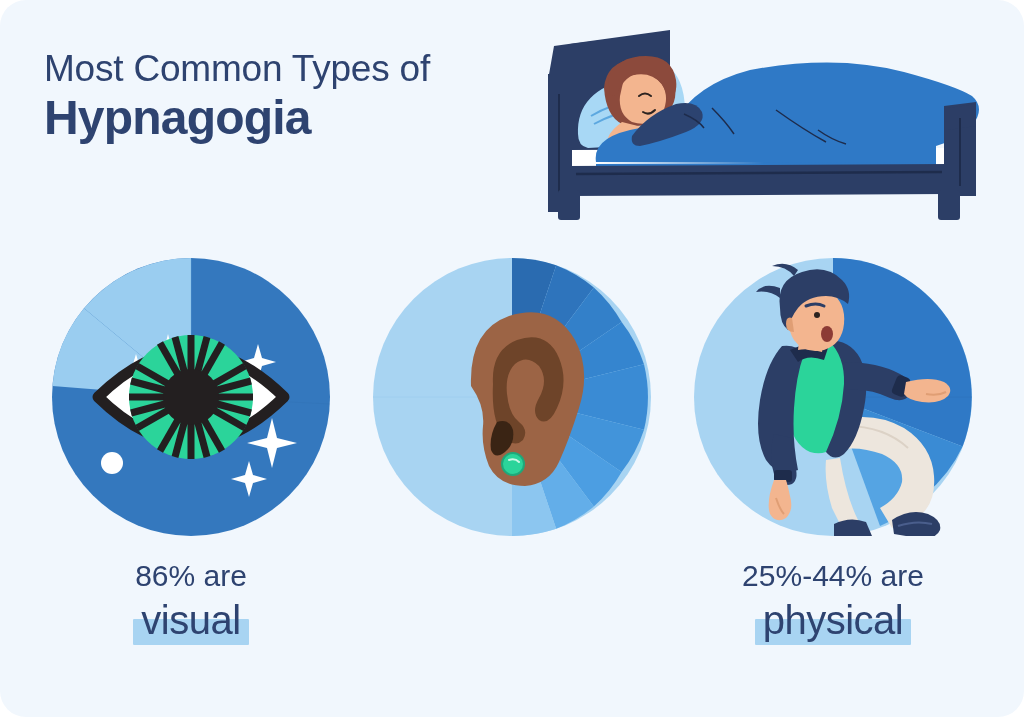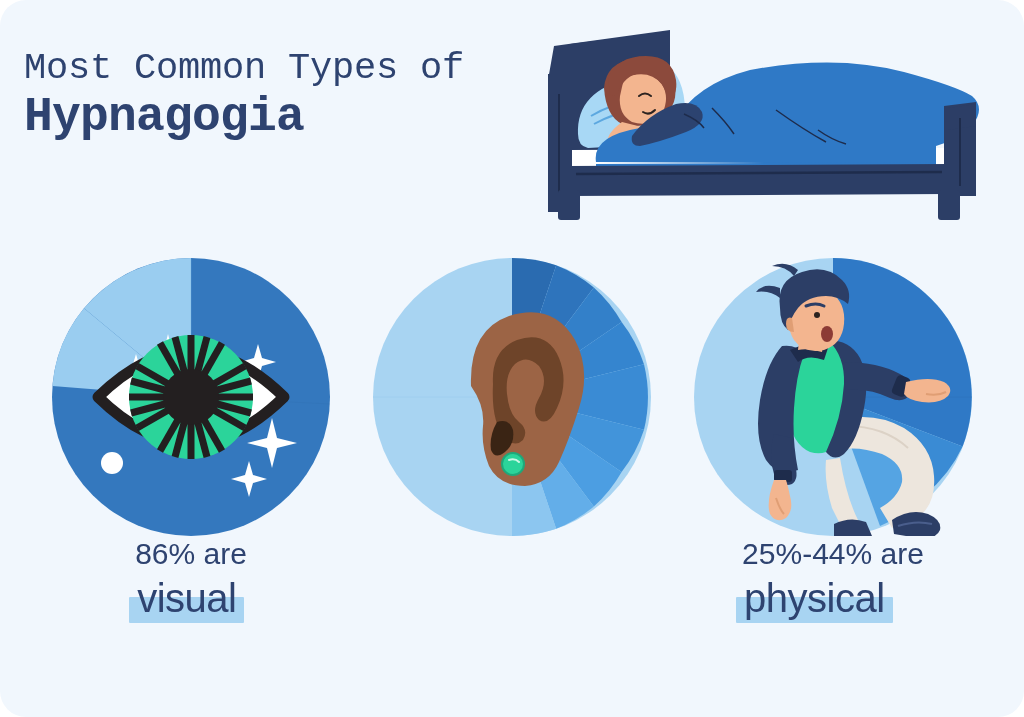--- a/index.html
+++ b/index.html
@@ -18,24 +18,23 @@
     width: 1024px;
     height: 717px;
     background: #F1F7FD;
     border-radius: 26px;
     overflow: hidden;
   }
 
   
   #heading {
     position: absolute;
-    left: 24px;
+    left: 44px;
     top: 48px;
     width: 470px;
-    font-family: Liberation Mono, monospace;
   }
   #title-line1 {
     font-size: 37px;
     font-weight: 400;
     color: #2E4370;
     letter-spacing: -0.2px;
     line-height: 1.12;
     white-space: nowrap;
   }
   #title-line2 {
@@ -77,21 +76,22 @@
   }
   .stat-chart {
     width: 278px;
     height: 278px;
     position: relative;
   }
   .stat-chart svg {
     display: block;
   }
   .stat-caption {
-    text-align: left;
+    margin-top: 22px;
+    text-align: center;
     line-height: 1.18;
   }
   .stat-percent {
     font-size: 30px;
     font-weight: 400;
     color: #2E4370;
     white-space: nowrap;
   }
   .stat-kind-wrap {
     margin-top: 4px;

